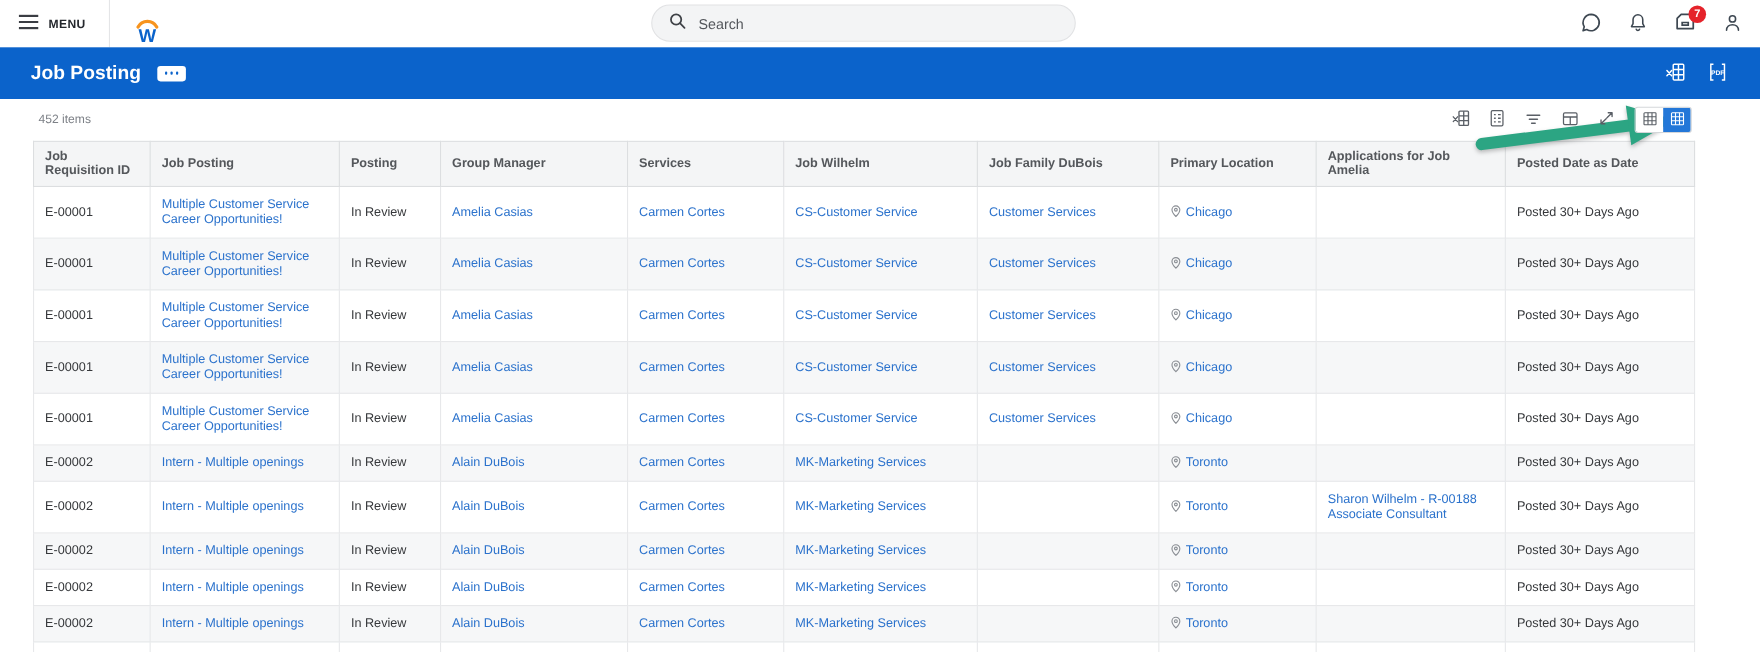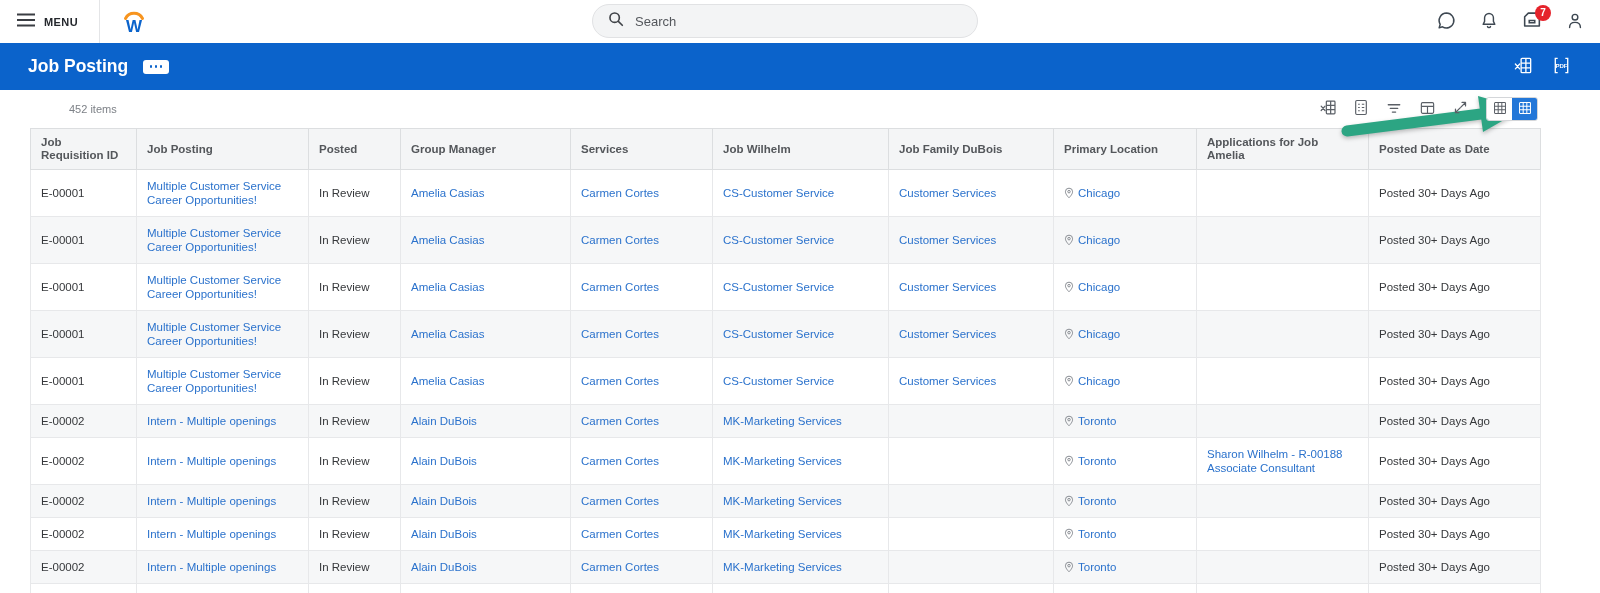--- a/index.html
+++ b/index.html
@@ -1,20 +1,20 @@
 <!DOCTYPE html>
 <html><head>
 <meta charset="utf-8">
 <style>
   * { margin:0; padding:0; box-sizing:border-box; }
   html,body { width:1600px; height:593px; overflow:hidden; background:#fff;
               font-family:"Liberation Sans", sans-serif; }
 
   
-  .topbar { position:relative; height:43px; background:#fff; display:flex; align-items:center; }
+  .topbar { position:relative; height:43px; background:#fff; display:flex; align-items:flex-end; }
   .menu-btn { display:flex; align-items:center; gap:9px; height:100%; padding:0 21px 0 17px;
               border-right:1px solid #e4e5e7; cursor:pointer; background:none; border-top:none; border-left:none; border-bottom:none;}
   .menu-label { font-size:11px; font-weight:bold; letter-spacing:.4px; color:#25282d; }
   .logo { margin-left:19px; width:30px; height:30px; position:relative; }
   .searchbox { position:absolute; left:592px; top:4px; width:386px; height:34px;
                background:#f3f4f5; border:1px solid #e1e2e4; border-radius:17px;
                display:flex; align-items:center; padding:8px 14px; gap:10px; }
   .searchbox input { border:none; outline:none; background:transparent; font-size:13px;
                      color:#33363b; width:100%; font-family:"Liberation Sans",sans-serif; }
   .searchbox input::placeholder { color:#54575c; opacity:1; }
@@ -31,21 +31,21 @@
   .rel-actions { margin-left:15px; width:26px; height:14px; background:#fff; border:none; border-radius:3px;
                  display:flex; align-items:center; justify-content:center; gap:2.5px; cursor:pointer; }
   .rel-actions i { width:2.5px; height:2.5px; border-radius:50%; background:#0b63cb; display:block; }
   .bluebar-icons { margin-left:auto; display:flex; align-items:center; gap:16px; }
   .bluebar-icons button { background:none; border:none; width:22px; height:22px; cursor:pointer;
                           display:flex; align-items:center; justify-content:center; }
   .annotation-arrow { position:absolute; left:1333px; top:48px; width:200px; height:50px; pointer-events:none;
                       filter:drop-shadow(0 2px 2px rgba(0,0,0,.25)); }
 
   
-  .tabletoolbar { position:relative; height:38px; display:flex; align-items:center;padding-left:34px; }
+  .tabletoolbar { position:relative; height:38px; display:flex; align-items:center; }
   .items-count { margin-left:35px; font-size:11px; color:#7d8187; }
   .toolbar-icons { position:absolute; right:62px; top:0; height:38px; display:flex; align-items:center; gap:13px; }
   .tt-btn { width:20px; height:20px; background:none; border:none; cursor:pointer;
             display:flex; align-items:center; justify-content:center; }
   .view-toggle { display:flex; margin-left:3px; border:1px solid #d4d6d9; border-radius:3px; overflow:hidden; }
   .view-toggle button { width:25px; height:22px; border:none; cursor:pointer; display:flex;
                         align-items:center; justify-content:center; background:#fff; }
   .view-toggle button.selected { background:#2377d8; }
 
   
@@ -232,21 +232,21 @@
       <col style="width: 176px;">
       <col style="width: 165px;">
       <col style="width: 143px;">
       <col style="width: 172px;">
       <col style="width: 172px;">
     </colgroup>
   <thead>
       <tr>
         <th>Job Requisition ID</th>
         <th>Job Posting</th>
-        <th>Posted</th>
+        <th>Posting</th>
         <th>Group Manager</th>
         <th>Services</th>
         <th>Job Wilhelm</th>
         <th>Job Family DuBois</th>
         <th>Primary Location</th>
         <th>Applications for Job Amelia</th>
         <th>Posted Date as Date</th>
       </tr>
     </thead>
   <tbody>

